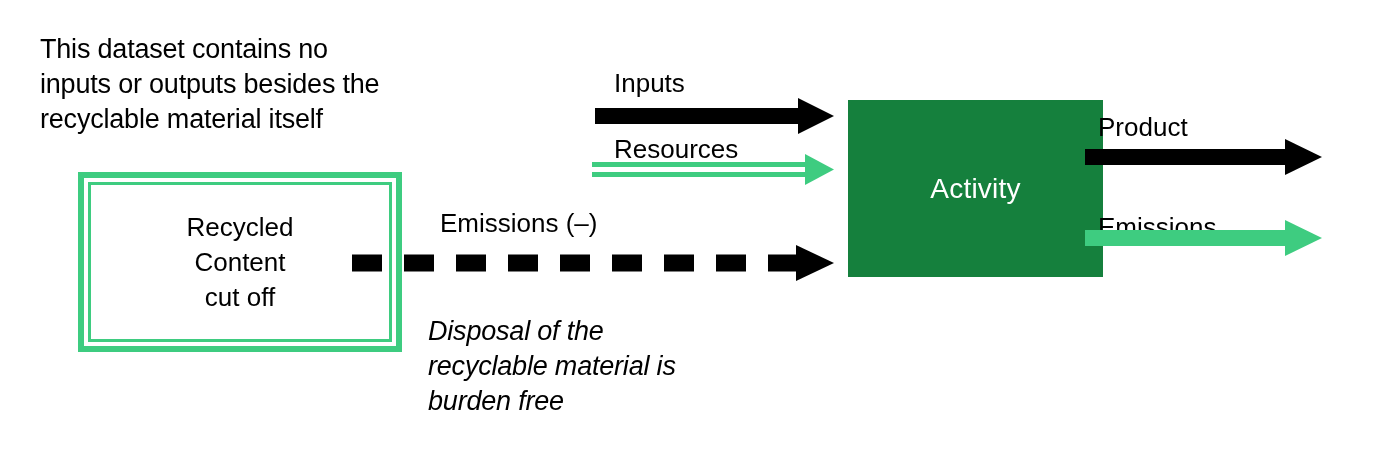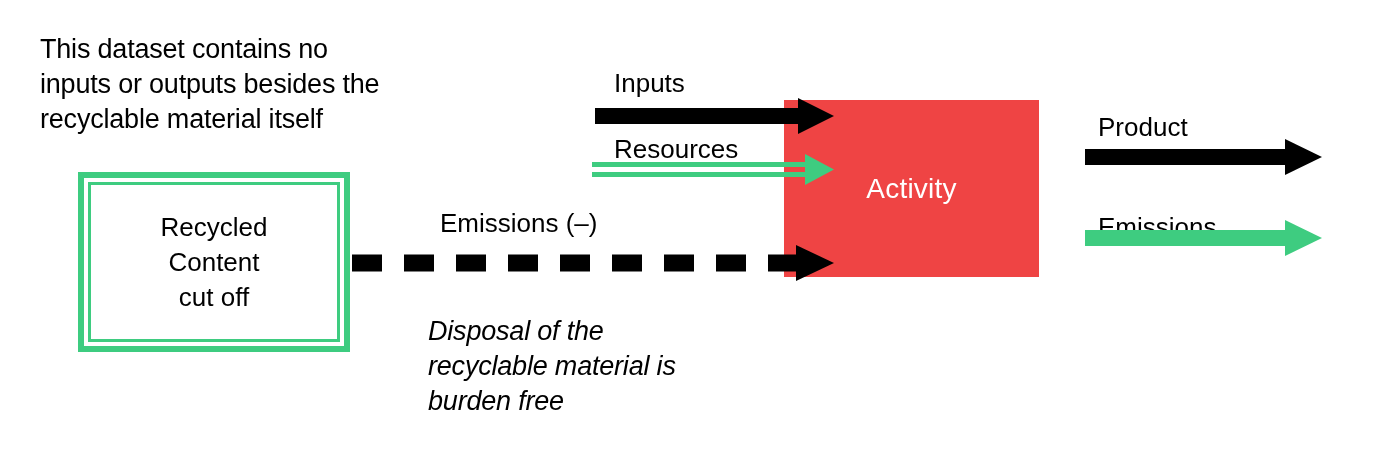--- a/index.html
+++ b/index.html
@@ -28,21 +28,21 @@
     line-height: 35px;
     white-space: pre-line;
     letter-spacing: -0.2px;
   }
   #note-top  { left: 40px; top: 32px;  width: 400px; }
   #note-bottom { left: 428px; top: 314px; width: 340px; font-style: italic; }
 
   
   #cutoff-box {
     left: 78px; top: 172px;
-    width: 272px; height: 180px;
+    width: 324px; height: 180px;
     border: 6px solid #3ECC80;
     background: #ffffff;
     box-sizing: border-box;
   }
   #cutoff-inner {
     position: absolute;
     left: 4px; top: 4px; right: 4px; bottom: 4px;
     border: 3px solid #3ECC80;
     box-sizing: border-box;
     display: flex;
@@ -52,23 +52,23 @@
   #cutoff-label {
     color: #000000;
     font-size: 26px;
     line-height: 35px;
     text-align: center;
     white-space: pre-line;
   }
 
   
   #activity-box {
-    left: 784px; top: 100px;
+    left: 848px; top: 100px;
     width: 255px; height: 177px;
-    background: #ef4444;
+    background: #15803d;
     display: flex;
     align-items: center;
     justify-content: center;
   }
   #activity-label {
     color: #ffffff;
     font-size: 28px;
     letter-spacing: 0.2px;
   }
 

